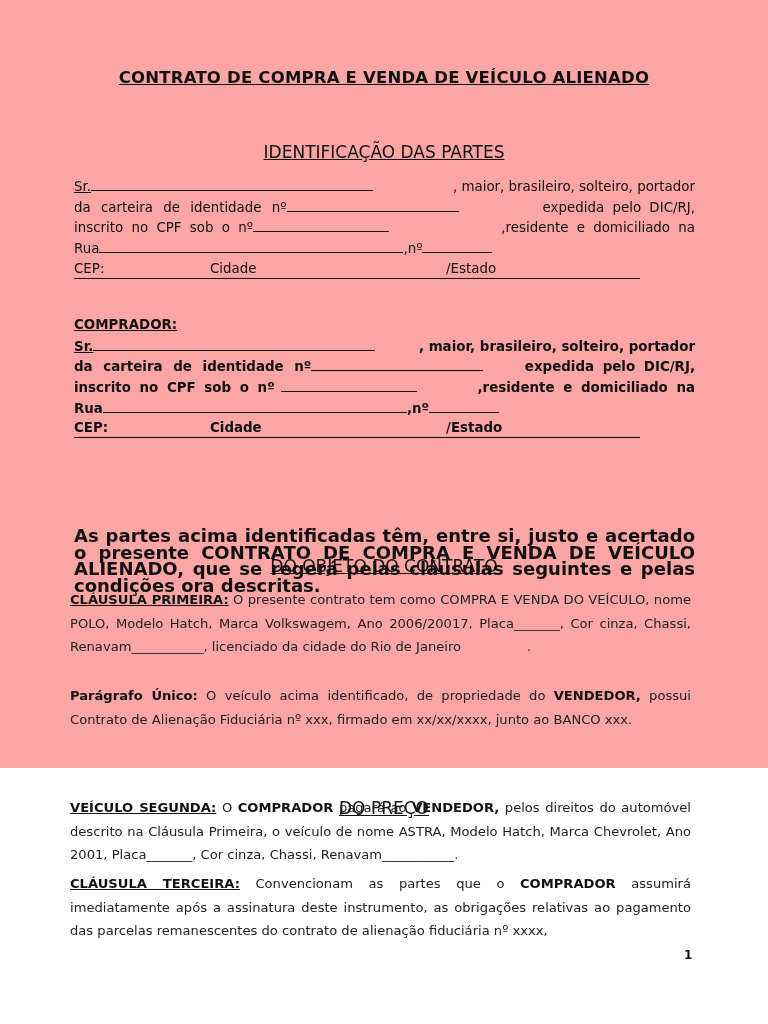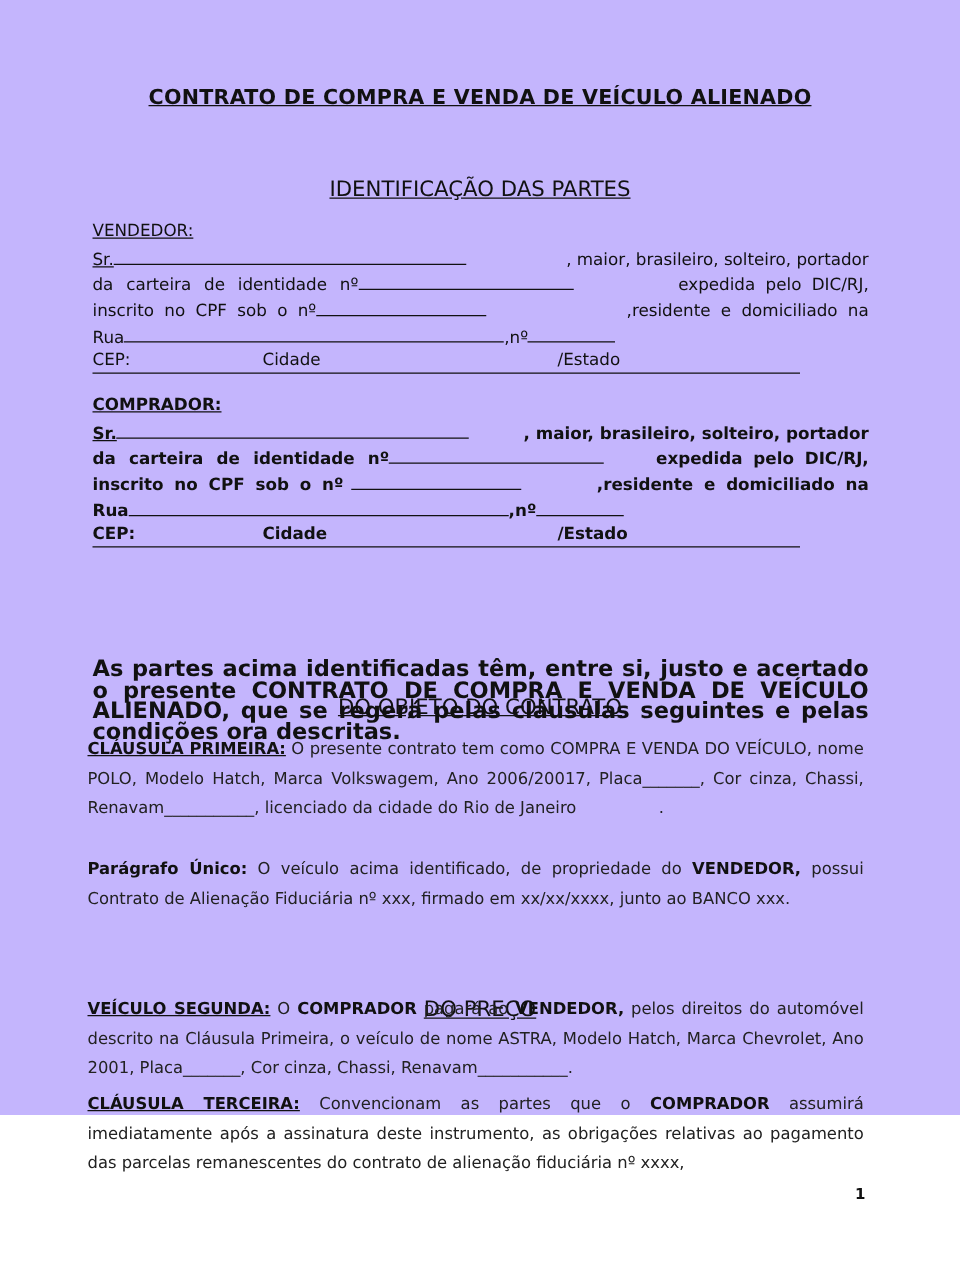--- a/index.html
+++ b/index.html
@@ -1,17 +1,17 @@
 <!DOCTYPE html>
 <html><head>
 <meta charset="utf-8">
 <style>
   html, body { margin: 0; padding: 0; background: #ffffff; }
   body { width: 768px; height: 1024px; position: relative; overflow: hidden; color: #111; }
-  .page { position: absolute; left: 0; top: 0; width: 768px; height: 892px; background: #c4b5fd; }
+  .page { position: absolute; left: 0; top: 0; width: 768px; height: 768px; background: #fca5a5; }
   .title { position: absolute; left: 0; width: 768px; top: 68px; text-align: center;
            font-family: "DejaVu Sans", sans-serif; font-weight: bold; font-size: 16.5px;
            text-decoration: underline; letter-spacing: 0.2px; }
   .center-h { position: absolute; left: 0; width: 768px; text-align: center;
               font-family: "DejaVu Sans", sans-serif; font-size: 17px; text-decoration: underline; }
   .block { position: absolute; left: 74px; width: 621px; }
   .line { height: 20.7px; line-height: 20.7px; white-space: nowrap; display: flex; align-items: baseline;
           font-family: "DejaVu Sans", sans-serif; font-size: 13.4px; }
   .line.just { justify-content: space-between; }
   .u { text-decoration: underline; }
@@ -29,23 +29,20 @@
 </head>
 <body>
 
 <div class="page">
 
   <div class="title">CONTRATO DE COMPRA E VENDA DE VEÍCULO ALIENADO</div>
 
   <div class="center-h" style="top:142px;">IDENTIFICAÇÃO DAS PARTES</div>
 
   <div class="block" style="top:176px;">
-    <div class="line">
-        <span class="u b" style="font-weight:normal;">VENDEDOR:</span>
-      </div>
     <div class="line just">
       <span style="display:flex;align-items:baseline;">
         <span class="u">Sr.</span>
         <span class="blank" style="width:282px;"></span>
       </span>
       <span>, maior, brasileiro, solteiro, portador</span>
     </div>
     <div class="line just">
       <span style="display:flex;align-items:baseline;">
         <span style="word-spacing:6px;">da carteira de identidade nº</span>

